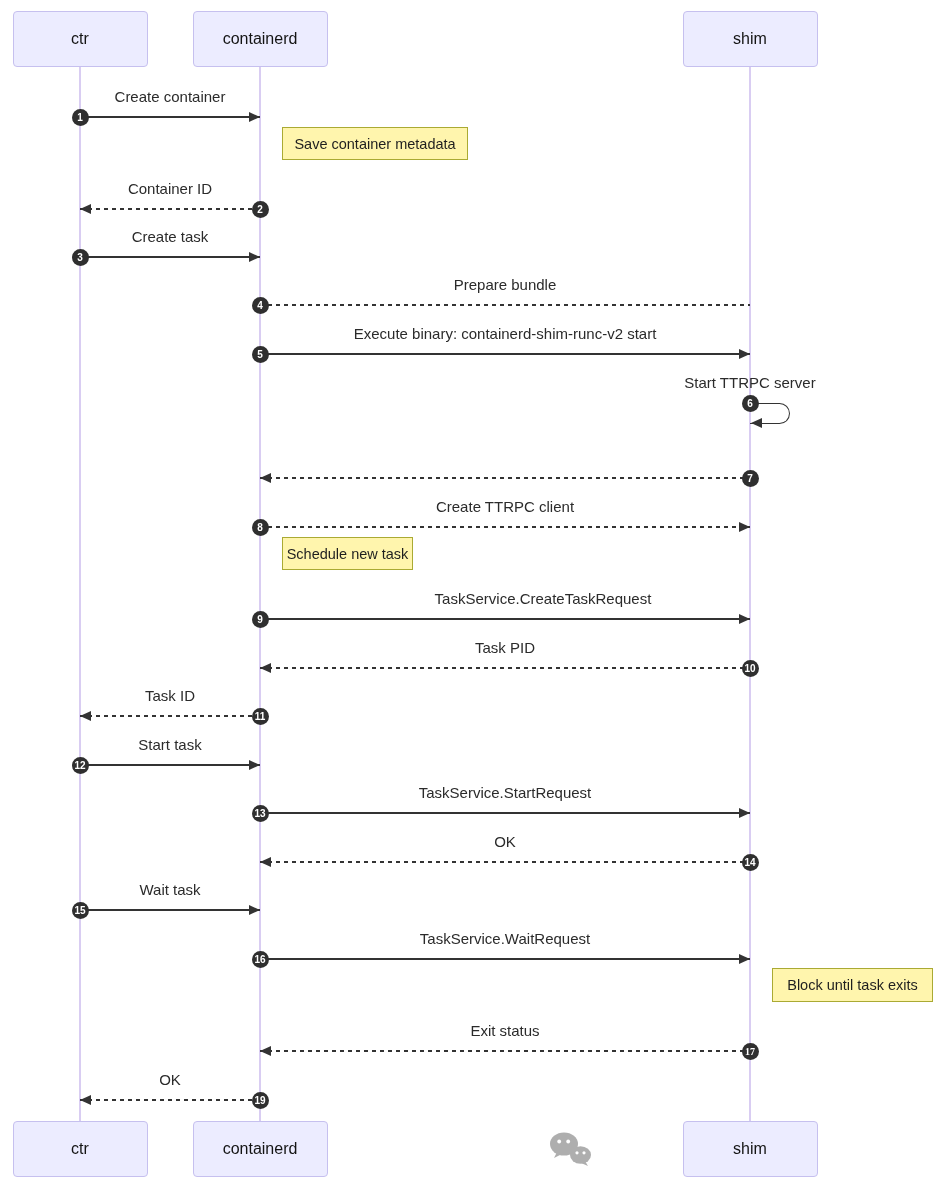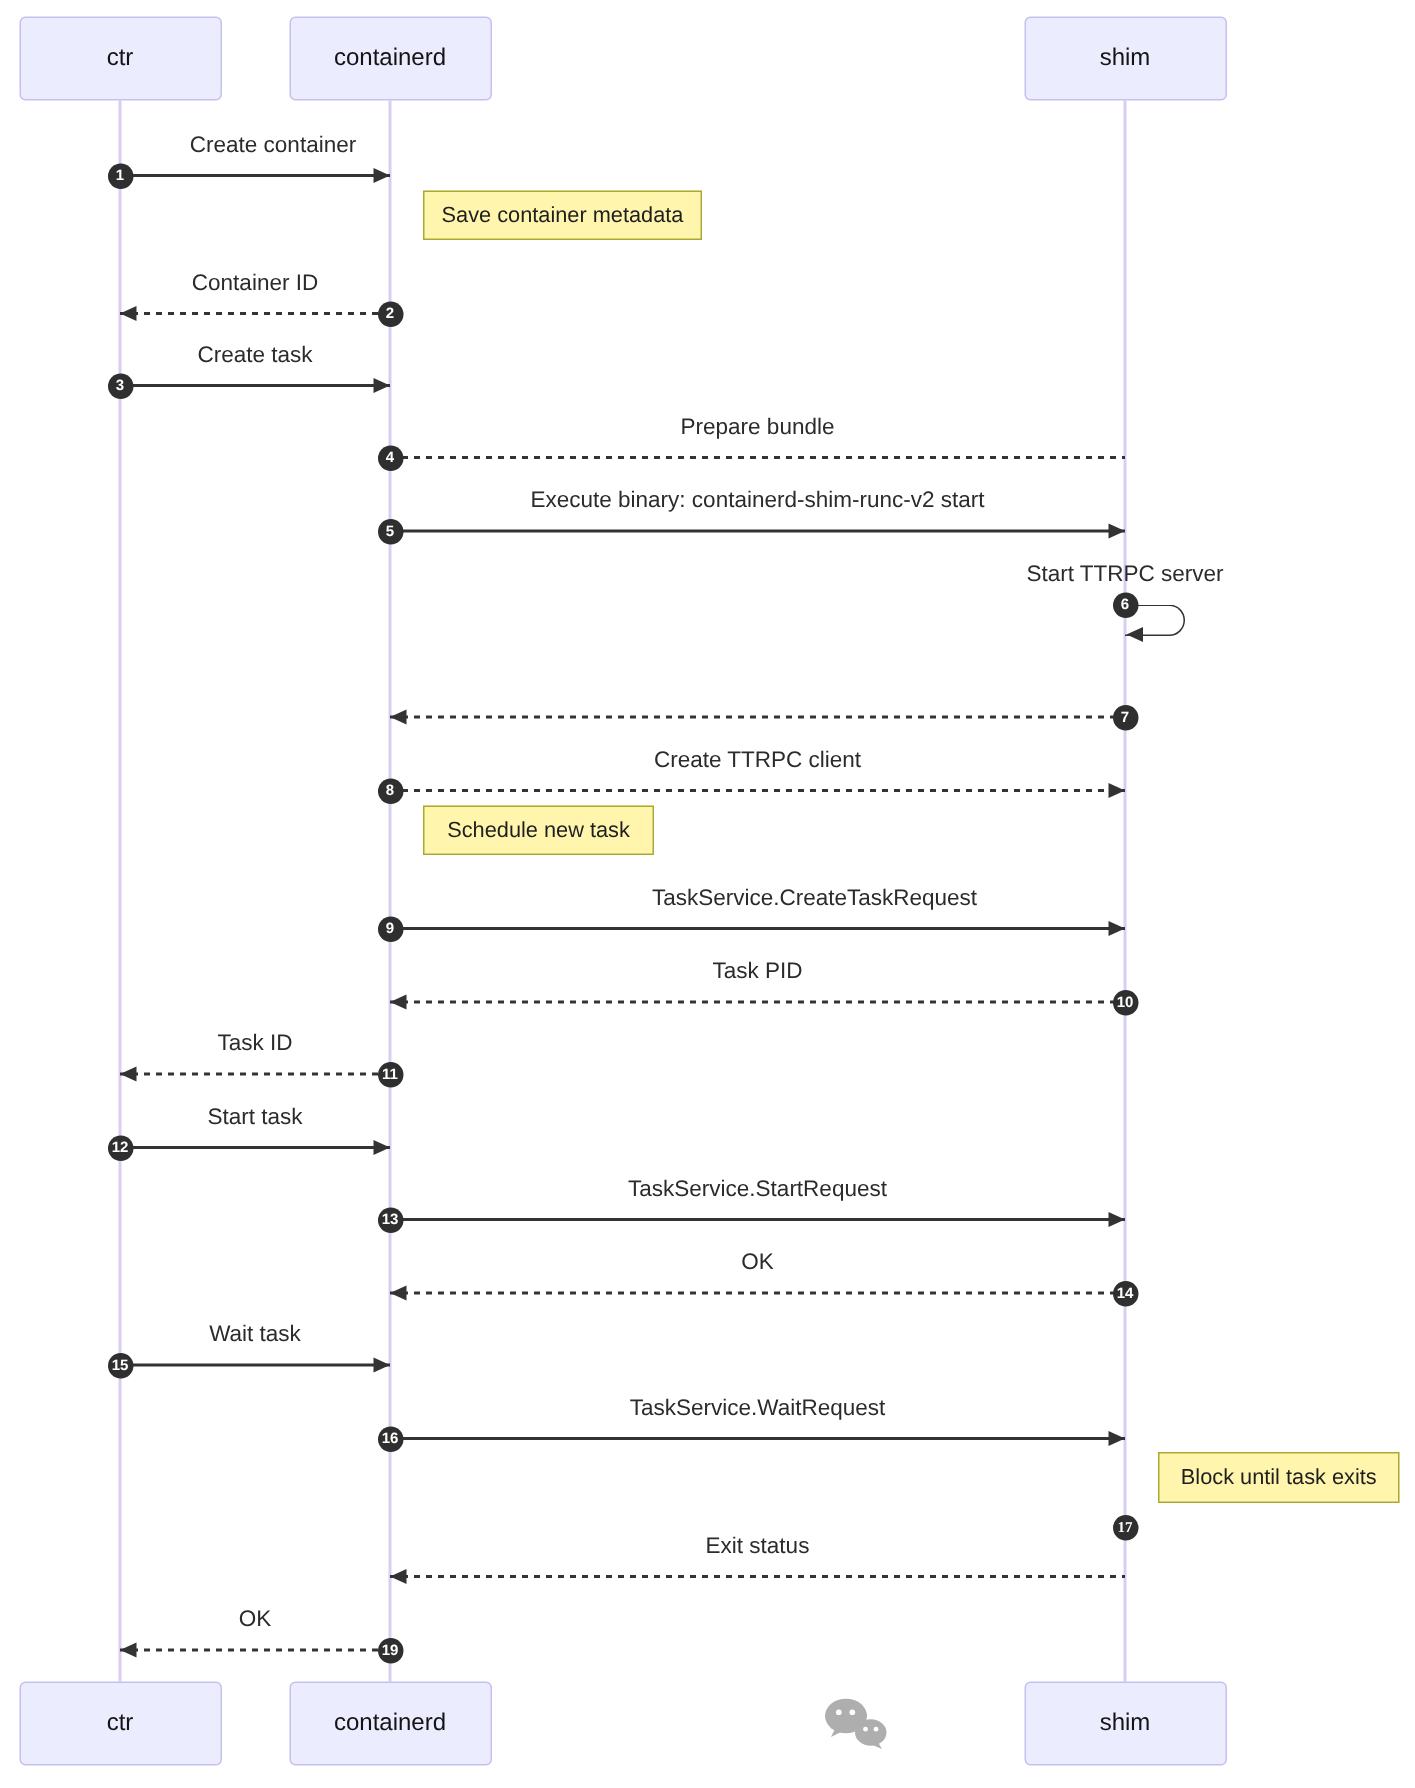--- a/index.html
+++ b/index.html
@@ -70,21 +70,21 @@
     </div>
     <div class="actor-box" style="left: 12.5px; top: 1121px; width: 135px; height: 56px;">
       <span>ctr</span>
     </div>
     <div class="actor-box" style="left: 192.5px; top: 1121px; width: 135px; height: 56px;">
       <span>containerd</span>
     </div>
     <div class="actor-box" style="left: 682.5px; top: 1121px; width: 135px; height: 56px;">
       <span>shim</span>
     </div>
-    <div class="msg-label" style="left: 170px; top: 88px; margin-left: 12px;">Create container</div>
+    <div class="msg-label" style="left: 170px; top: 88px;">Create container</div>
     <div class="msg-line solid" style="left: 80px; top: 116px; width: 180px;"></div>
     <div class="arrow right" style="left: 249px; top: 112px;"></div>
     <div class="msg-num" style="left: 71.5px; top: 108.5px;">1</div>
     <div class="msg-label" style="left: 170px; top: 180px;">Container ID</div>
     <div class="msg-line dashed" style="left: 80px; top: 208px; width: 180px;"></div>
     <div class="arrow left" style="left: 80px; top: 204px;"></div>
     <div class="msg-num" style="left: 251.5px; top: 200.5px;">2</div>
     <div class="msg-label" style="left: 170px; top: 228px;">Create task</div>
     <div class="msg-line solid" style="left: 80px; top: 256px; width: 180px;"></div>
     <div class="arrow right" style="left: 249px; top: 252px;"></div>
@@ -135,29 +135,29 @@
     <div class="msg-line solid" style="left: 80px; top: 909px; width: 180px;"></div>
     <div class="arrow right" style="left: 249px; top: 905px;"></div>
     <div class="msg-num" style="left: 71.5px; top: 901.5px;">15</div>
     <div class="msg-label" style="left: 505px; top: 930px;">TaskService.WaitRequest</div>
     <div class="msg-line solid" style="left: 260px; top: 958px; width: 490px;"></div>
     <div class="arrow right" style="left: 739px; top: 954px;"></div>
     <div class="msg-num" style="left: 251.5px; top: 950.5px;">16</div>
     <div class="msg-label" style="left: 505px; top: 1022px;">Exit status</div>
     <div class="msg-line dashed" style="left: 260px; top: 1050px; width: 490px;"></div>
     <div class="arrow left" style="left: 260px; top: 1046px;"></div>
-    <div class="msg-num" style="left: 741.5px; top: 1010px; font-family: Liberation Serif, serif;">17</div>
+    <div class="msg-num" style="left: 741.5px; top: 1043px; font-family: Liberation Serif, serif;">17</div>
     <div class="msg-label" style="left: 170px; top: 1071px;">OK</div>
     <div class="msg-line dashed" style="left: 80px; top: 1099px; width: 180px;"></div>
     <div class="arrow left" style="left: 80px; top: 1095px;"></div>
     <div class="msg-num" style="left: 251.5px; top: 1091.5px;">19</div>
     <div class="note" style="left: 282px; top: 127px; width: 186px; height: 33px;">
       <span>Save container metadata</span>
     </div>
-    <div class="note" style="left: 282px; top: 537px; width: 154px; height: 33px;">
+    <div class="note" style="left: 282px; top: 537px; width: 131px; height: 33px;">
       <span>Schedule new task</span>
     </div>
     <div class="note" style="left: 772px; top: 968px; width: 161px; height: 34px;">
       <span>Block until task exits</span>
     </div>
     <div class="watermark">
     <svg width="44" height="38" viewBox="0 0 44 38">
       <g fill="#9B9B9B">
         <ellipse cx="15" cy="13" rx="14" ry="11.5"></ellipse>
         <path d="M8 21 L5 27 L13 23 Z"></path>

